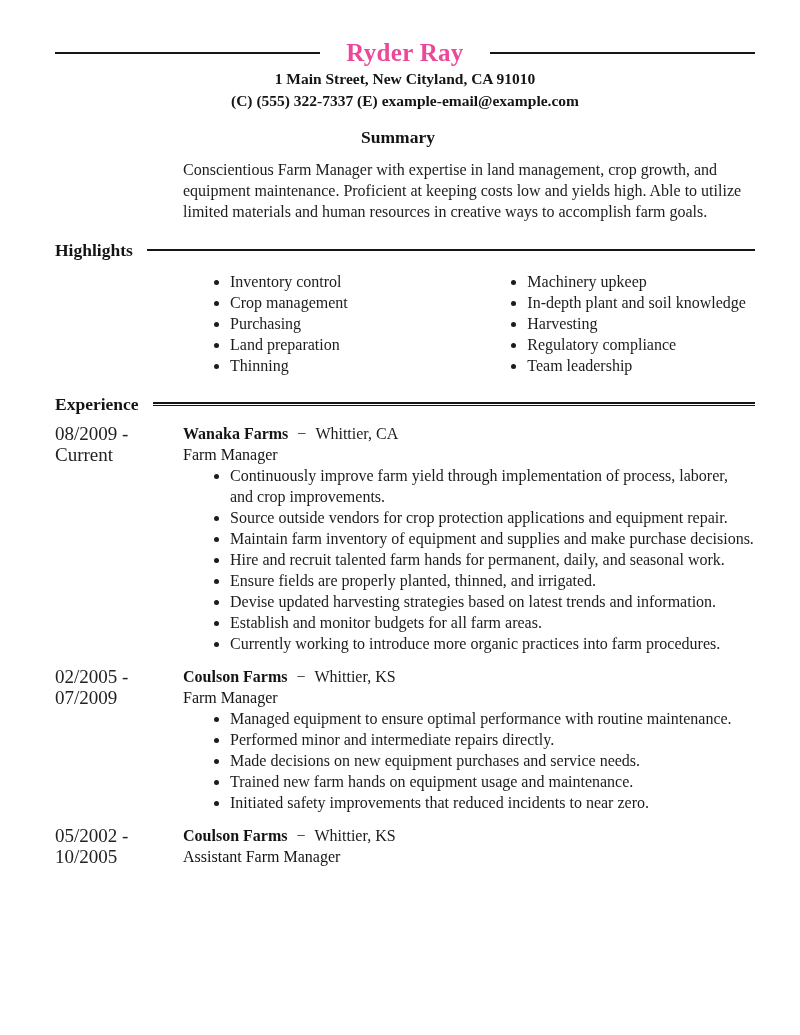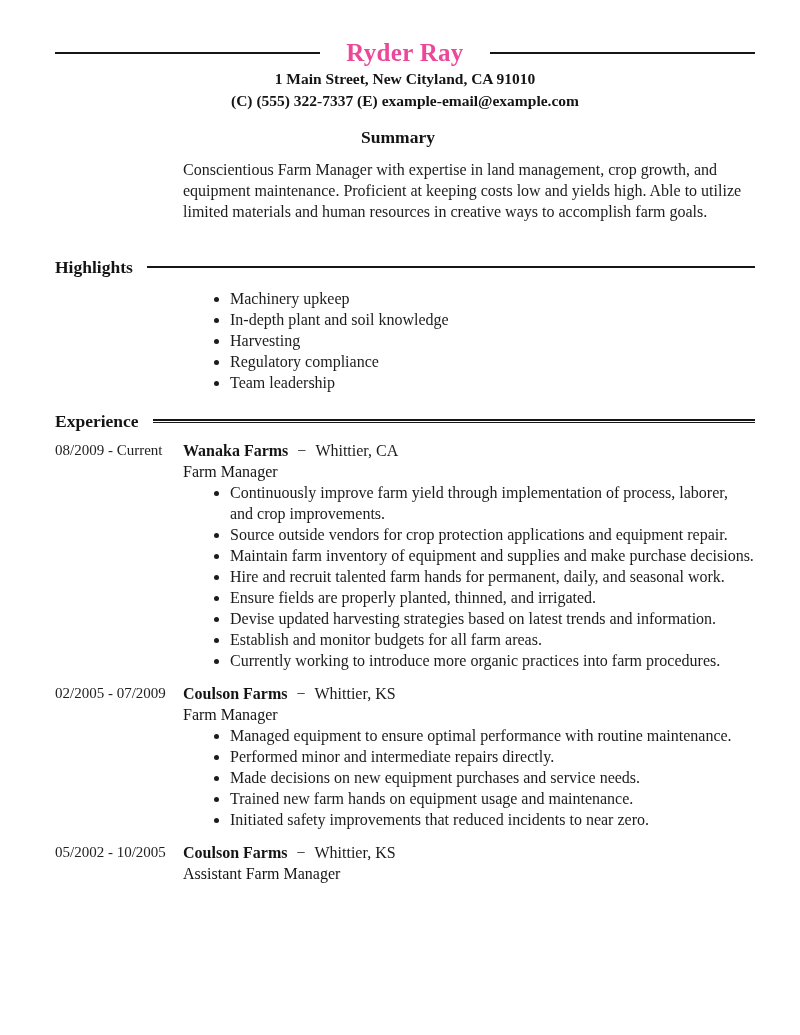--- a/index.html
+++ b/index.html
@@ -27,41 +27,41 @@
 
   
   .sec-head { display: flex; align-items: center; }
   .sec-head h2 { margin: 0 14px 0 0; font-size: 17.5px; line-height: 22px; font-weight: bold; color: #141414; white-space: nowrap; }
   .rule { flex: 1; height: 2px; background: #161616; }
   .rule.double {
     box-sizing: border-box; height: 4px; background: #ffffff;
     border-top: 2px solid #161616; border-bottom: 1px solid #161616;
   }
   .summary .sec-head    { margin-top: 15px; flex-direction: column; }
-  .highlights .sec-head { margin-top: 34px; text-align: center; }
+  .highlights .sec-head { margin-top: 17px; text-align: center; }
   .experience .sec-head { margin-top: 17px; }
 
   
   .summary-text { margin: 11px 0 0 128px; max-width: 572px; }
 
   
   ul { margin: 0; padding-left: 47px; list-style: disc; }
   li { padding: 0; }
   li::marker { color: #1c1c1c; }
 
   
   .hl-cols { display: flex; margin-left: 128px; margin-top: 10px; }
   .hl-col-1 { width: 277px; }
   .hl-col-2 { width: 252px; }
 
   
   .entries { margin-top: 8px; }
   .entry { display: flex; }
   .entry + .entry { margin-top: 12px; }
-  .dates { width: 128px; flex: 0 0 128px; font-size: 15px; line-height: 21px; color: #222; }
+  .dates { width: 128px; flex: 0 0 128px; font-size: 19px; line-height: 21px; color: #222; }
   .entry-body { flex: 1; }
   .company { font-weight: bold; color: #141414; }
   .dash { margin: 0 9px; }
   .role { font-weight: normal; color: #141414; }
 </style>
 </head>
 <body>
 
 <div class="page">
 
@@ -82,20 +82,28 @@
     </div>
     <p class="summary-text">Conscientious Farm Manager with expertise in land management, crop growth, and equipment maintenance. Proficient at keeping costs low and yields high. Able to utilize limited materials and human resources in creative ways to accomplish farm goals.</p>
   </section>
 
   <section class="highlights">
     <div class="sec-head">
       <h2>Highlights</h2>
       <div class="rule"></div>
     </div>
     <div class="hl-cols">
+      <ul class="hl-col-1">
+
+      <li>Inventory control</li>
+          <li>Crop management</li>
+          <li>Purchasing</li>
+          <li>Land preparation</li>
+          <li>Thinning</li>
+        </ul>
       <ul class="hl-col-2">
 
       <li>Machinery upkeep</li>
           <li>In-depth plant and soil knowledge</li>
           <li>Harvesting</li>
           <li>Regulatory compliance</li>
           <li>Team leadership</li>
         </ul>
     </div>
   </section>

